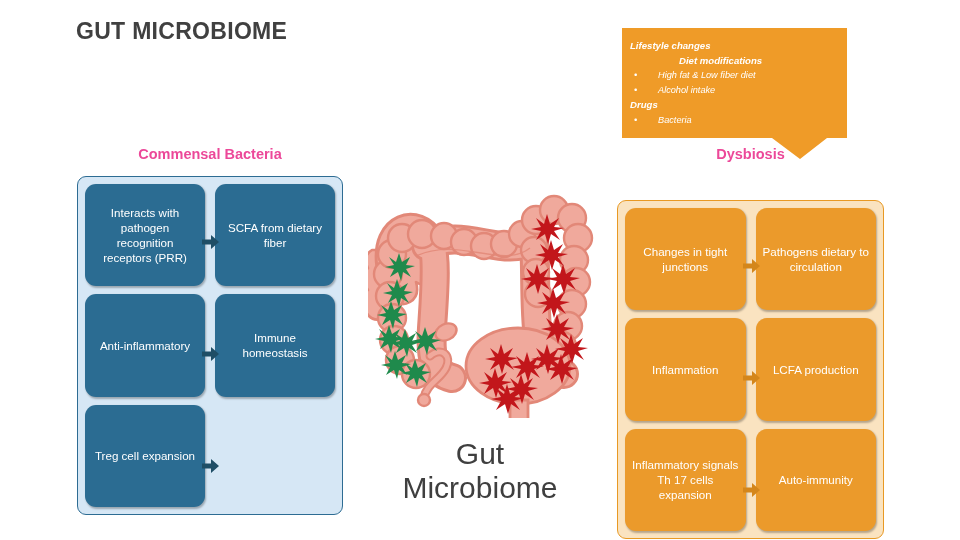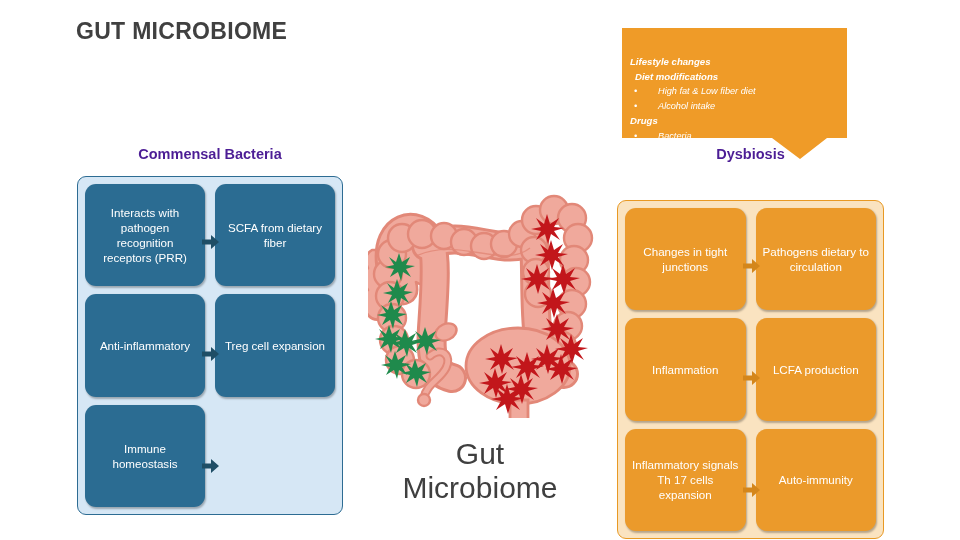--- a/index.html
+++ b/index.html
@@ -19,21 +19,21 @@
     letter-spacing:0.3px;
     color:#404040;
     white-space:nowrap;
     margin-left:40px;
   }
 
   
   .section-heading{
     position:absolute;
     font-size:14.5px;font-weight:bold;
-    color:#4c1d95;
+    color:#ec4899;
     text-align:center;
     white-space:nowrap;
   }
   #heading-commensal{left:77px;top:146px;width:266px;}
   #heading-dysbiosis{left:617px;top:146px;width:267px;}
 
   
   .panel{
     position:absolute;
     top:176px;height:339px;
@@ -101,32 +101,32 @@
   }
   #callout-body{
     position:absolute;left:0;top:0;width:225px;height:110px;
     background:#ef9b28;
   }
   #callout-tail{
     position:absolute;left:0;top:109px;width:225px;height:22px;
     display:block;
   }
   #callout-text{
-    position:absolute;left:0;top:16px;width:225px;
+    position:absolute;left:0;top:0;width:225px;
     padding:10px 8px 0 8px;
     box-sizing:border-box;
     color:#ffffff;
     font-style:italic;
   }
   .co-head{
     font-size:9.6px;font-weight:bold;font-style:italic;
     line-height:1.58;
     white-space:nowrap;
   }
-  .co-head.indent{padding-left:5px;}
+  .co-head.indent{padding-left:5px;margin-left:44px;}
   .co-bullet{
     display:flex;
     font-size:9.2px;font-style:italic;
     line-height:1.58;
     white-space:nowrap;
   }
   .co-bullet .dot{width:24px;flex:none;text-align:left;padding-left:4px;}
 </style>
 </head>
 <body>
@@ -135,22 +135,22 @@
 
   <div id="main-title">GUT MICROBIOME</div>
 
   <div class="section-heading" id="heading-commensal">Commensal Bacteria</div>
 
   <div class="panel" id="panel-commensal">
     <div class="grid">
       <div class="cell cell-blue">Interacts with pathogen recognition receptors (PRR)</div>
       <div class="cell cell-blue">SCFA from dietary fiber</div>
       <div class="cell cell-blue">Anti-inflammatory</div>
+      <div class="cell cell-blue">Immune homeostasis</div>
       <div class="cell cell-blue">Treg cell expansion</div>
-      <div class="cell cell-blue">Immune homeostasis</div>
     </div>
 
     <svg class="row-arrow" style="left:124px;top:65px;" viewBox="0 0 17 15">
       <path d="M0 5 H9 V0.5 L17 7.5 L9 14.5 V10 H0 Z" fill="#1f4e66"></path>
     </svg>
     <svg class="row-arrow" style="left:124px;top:177px;" viewBox="0 0 17 15">
       <path d="M0 5 H9 V0.5 L17 7.5 L9 14.5 V10 H0 Z" fill="#1f4e66"></path>
     </svg>
     <svg class="row-arrow" style="left:124px;top:289px;" viewBox="0 0 17 15">
       <path d="M0 5 H9 V0.5 L17 7.5 L9 14.5 V10 H0 Z" fill="#1f4e66"></path>

